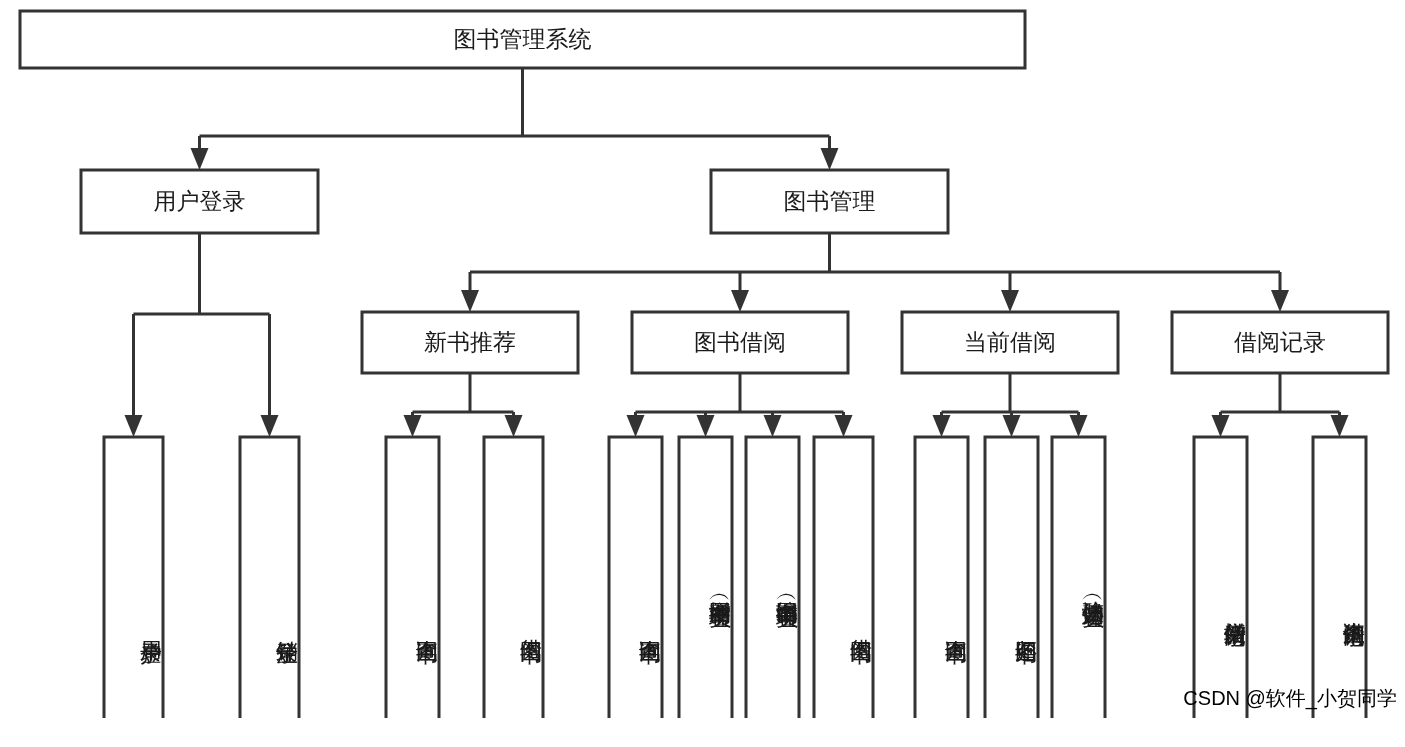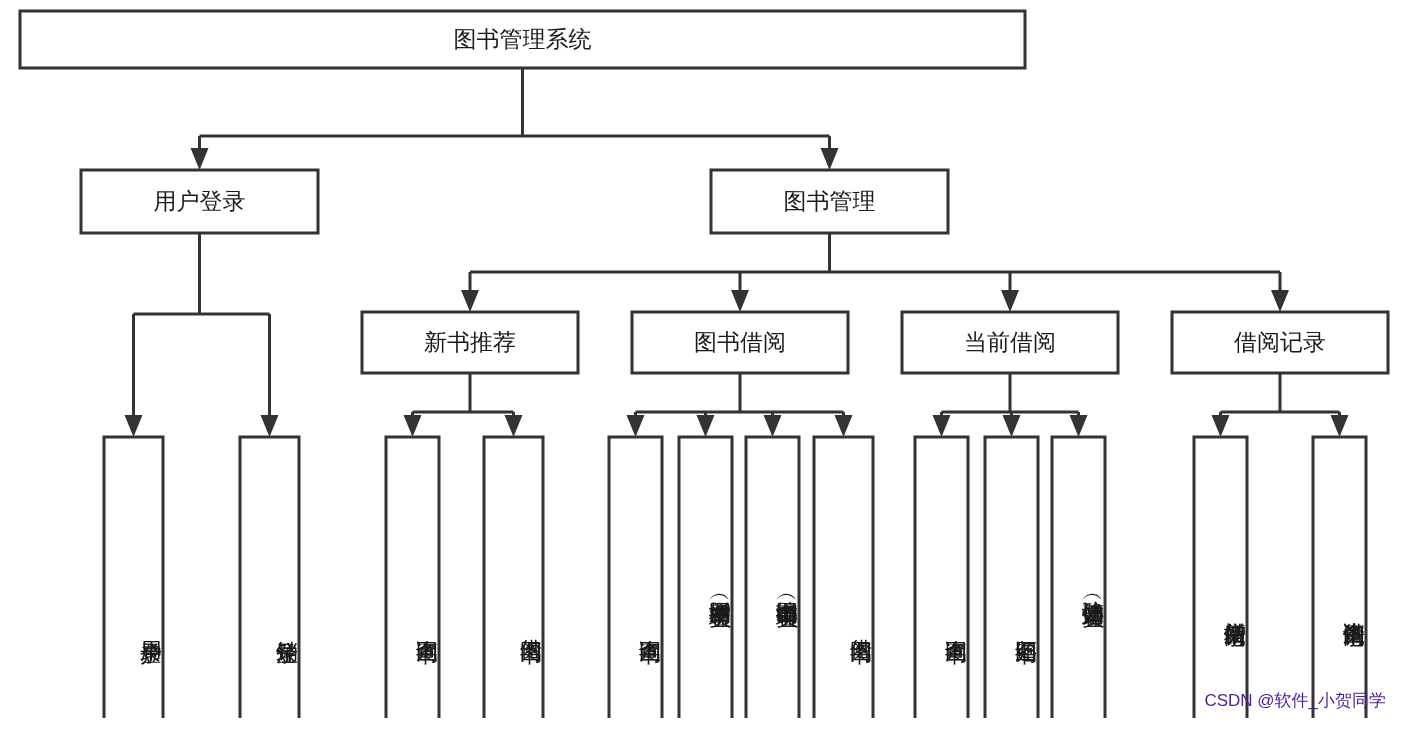--- a/index.html
+++ b/index.html
@@ -56,25 +56,25 @@
     color: #1a1a1a;
     letter-spacing: 1px;
     display: flex;
     align-items: flex-start;
     justify-content: center;
     white-space: nowrap;
     pointer-events: none;
   }
   .watermark {
     position: absolute;
-    right: 19px;
+    right: 8px;
     bottom: 6px;
     font-family: "Liberation Sans", "DejaVu Sans", sans-serif;
-    font-size: 17px;
-    color: #4c1d95;
+    font-size: 20px;
+    color: #000000;
     white-space: nowrap;
   }
 </style>
 </head>
 <body>
 
 <div id="stage">
 
   <svg id="diagram" viewBox="0 0 1405 747">
     <g id="connectors">

